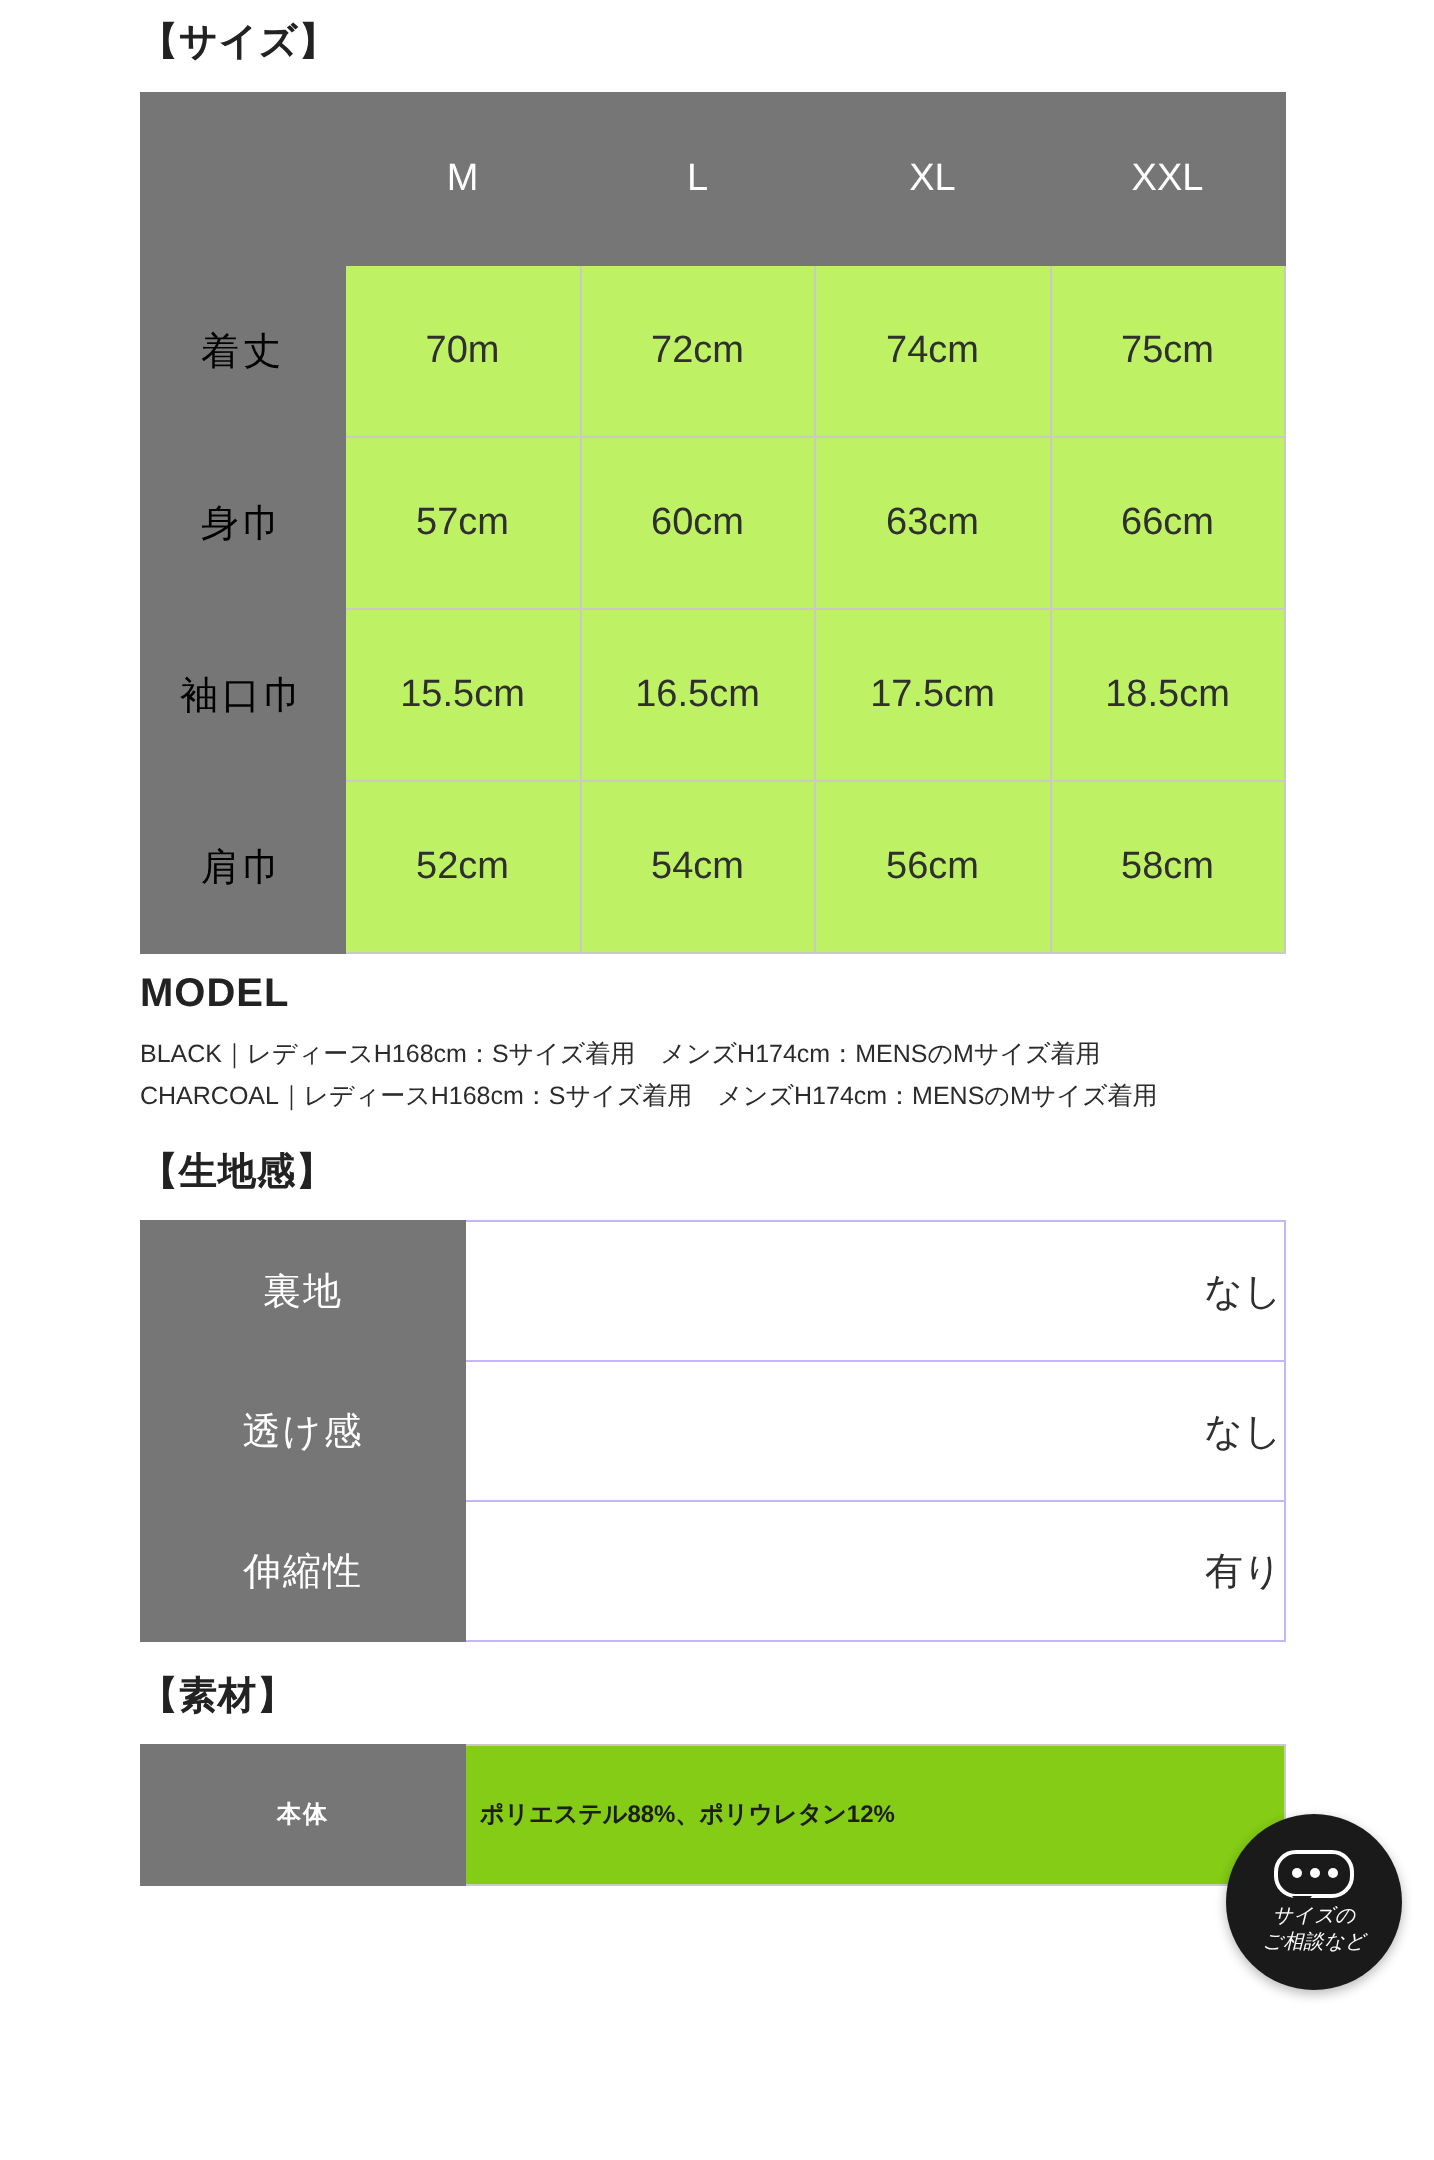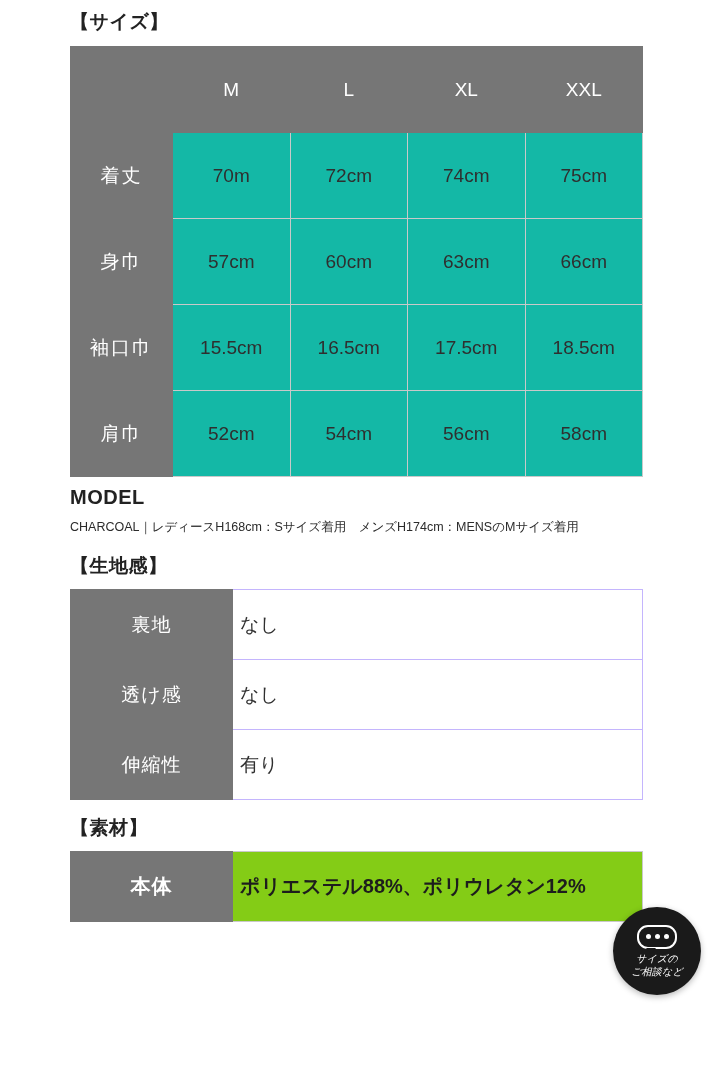--- a/index.html
+++ b/index.html
@@ -54,27 +54,27 @@
     box-sizing: border-box;
   }
   #size-table col.label-col { width: 102px; }
   #size-table .hdr-cell {
     background: #767676;
     color: #ffffff;
     border-color: #767676;
   }
   #size-table .row-label {
     background: #767676;
-    color: #ffffff;
+    color: #000000;
     border-color: #767676;
     font-size: 19px;
     letter-spacing: 2px;
   }
   #size-table td.value {
-    background: #14b8a6;
+    background: #bef264;
   }
 
   
   #model-block {
     margin-top: 9px;
   }
   #model-title {
     font-size: 20px;
     font-weight: bold;
     letter-spacing: 0.5px;
@@ -103,35 +103,35 @@
   #fabric-table col.f-label { width: 162px; }
   #fabric-table td.f-label {
     background: #767676;
     color: #ffffff;
     border-color: #767676;
     text-align: center;
     letter-spacing: 1px;
   }
   #fabric-table td.f-value {
     background: #ffffff;
-    text-align: left;
+    text-align: right;
     padding-left: 7px;
     color: #2f2f2f;
   }
 
   
   #material-heading { margin-top: 18px; }
   #material-table {
     margin-top: 14px;
   }
   #material-table td {
     border: 1px solid #c9c9c9;
     height: 70px;
     box-sizing: border-box;
-    font-size: 20px;
+    font-size: 12px;
     vertical-align: middle;
   }
   #material-table col.m-label { width: 162px; }
   #material-table td.m-label {
     background: #767676;
     color: #ffffff;
     border-color: #767676;
     text-align: center;
     font-weight: bold;
     letter-spacing: 1px;
@@ -270,20 +270,21 @@
         <td class="value">52cm</td>
         <td class="value">54cm</td>
         <td class="value">56cm</td>
         <td class="value">58cm</td>
       </tr>
     </tbody>
   </table>
 
   <div id="model-block">
     <div id="model-title">MODEL</div>
+    <div class="model-line">BLACK｜レディースH168cm：Sサイズ着用　メンズH174cm：MENSのMサイズ着用</div>
     <div class="model-line">CHARCOAL｜レディースH168cm：Sサイズ着用　メンズH174cm：MENSのMサイズ着用</div>
   </div>
 
   <h2 class="section-heading" id="fabric-heading">【生地感】</h2>
 
   <table id="fabric-table">
     <colgroup>
       <col class="f-label">
       <col>
     </colgroup>

